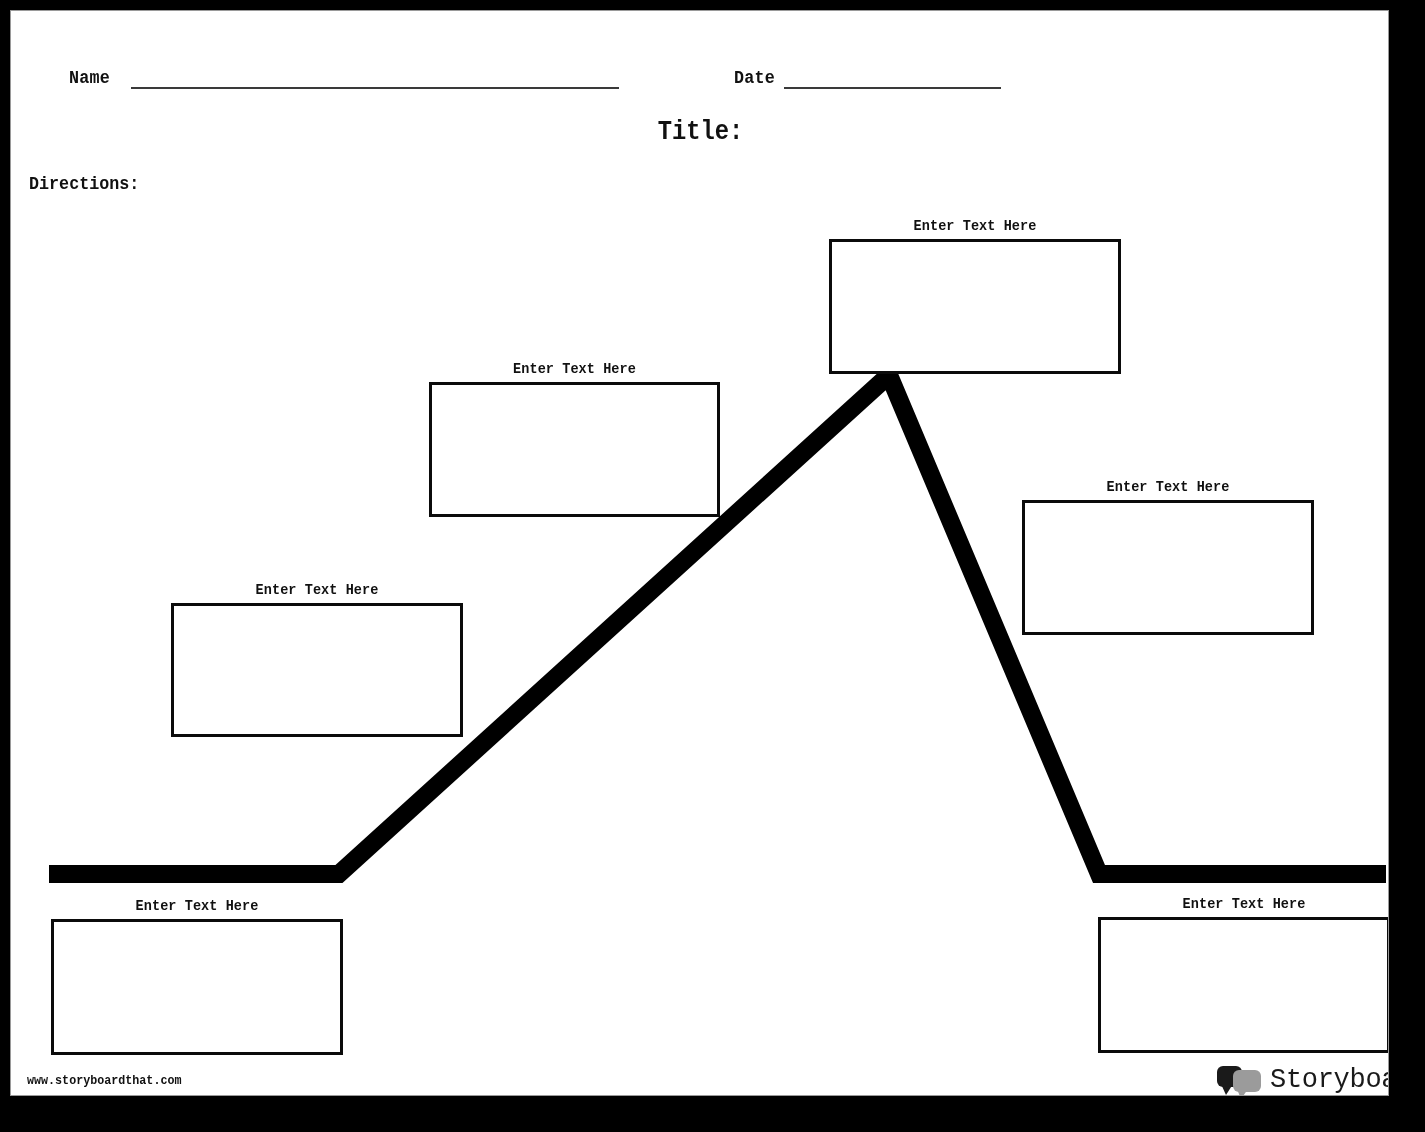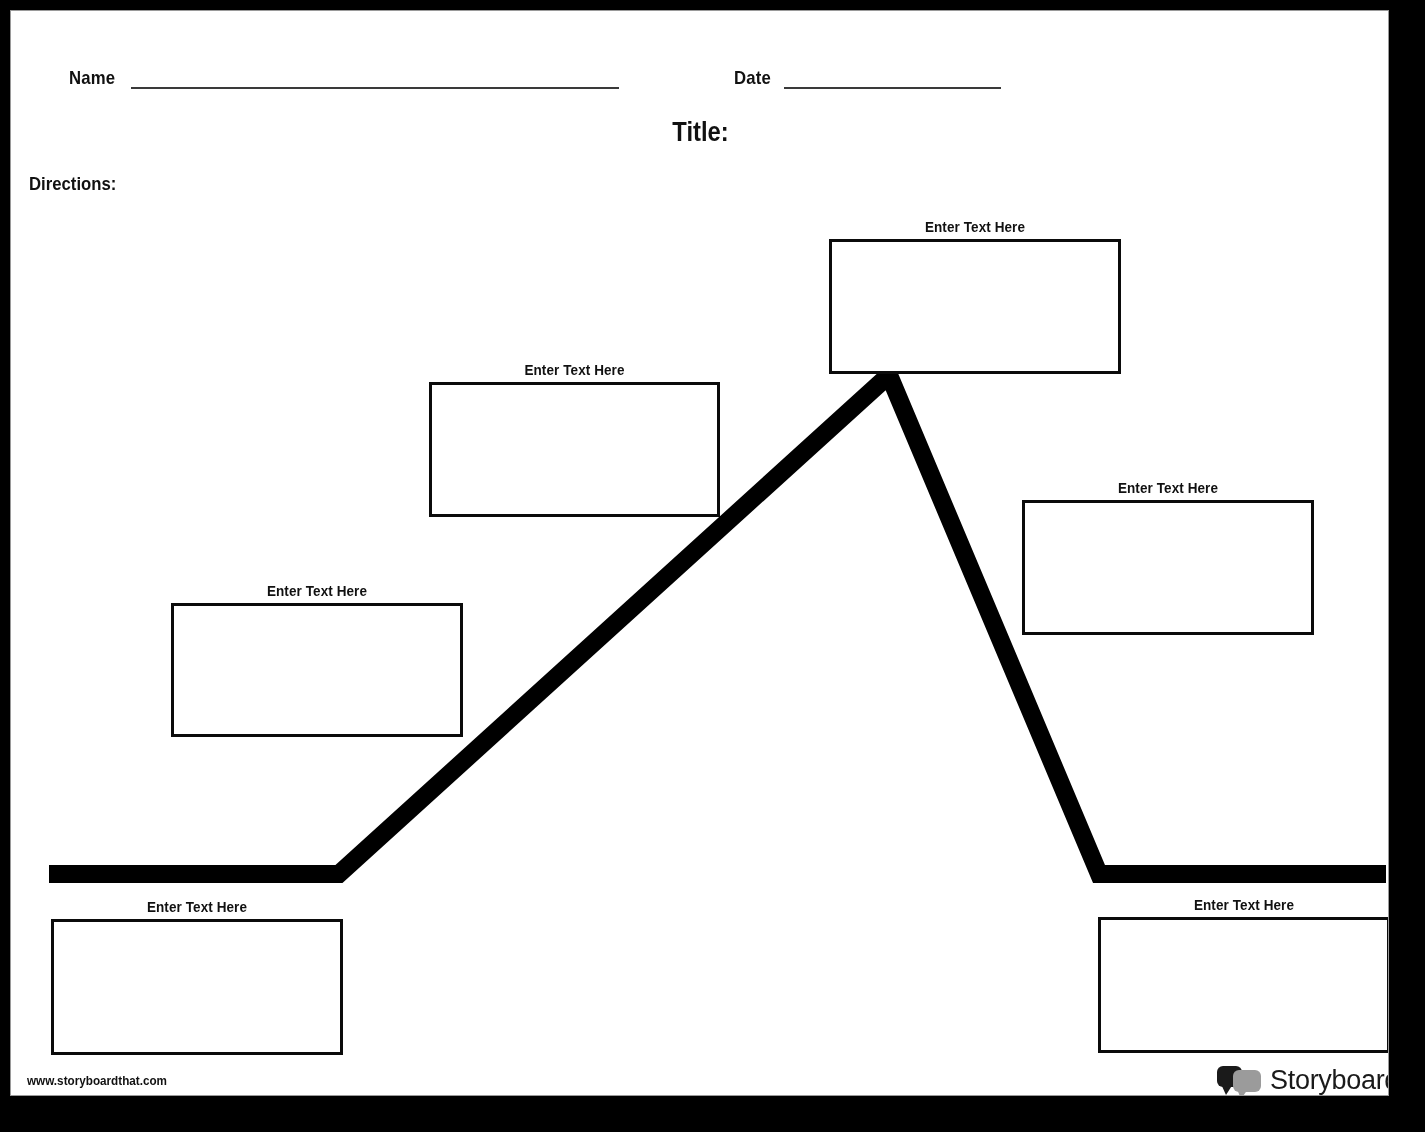--- a/index.html
+++ b/index.html
@@ -6,21 +6,21 @@
     margin: 0;
     padding: 0;
     background: #ffffff;
   }
   #page {
     position: relative;
     width: 1425px;
     height: 1132px;
     background: #000000;
     overflow: hidden;
-    font-family: Liberation Sans, sans-serif;
+    font-family: Liberation Mono, monospace;
   }
   
   #sheet {
     position: absolute;
     left: 10px;
     top: 10px;
     width: 1379px;
     height: 1086px;
     background: #ffffff;
     border: 1px solid #9a9a9a;

